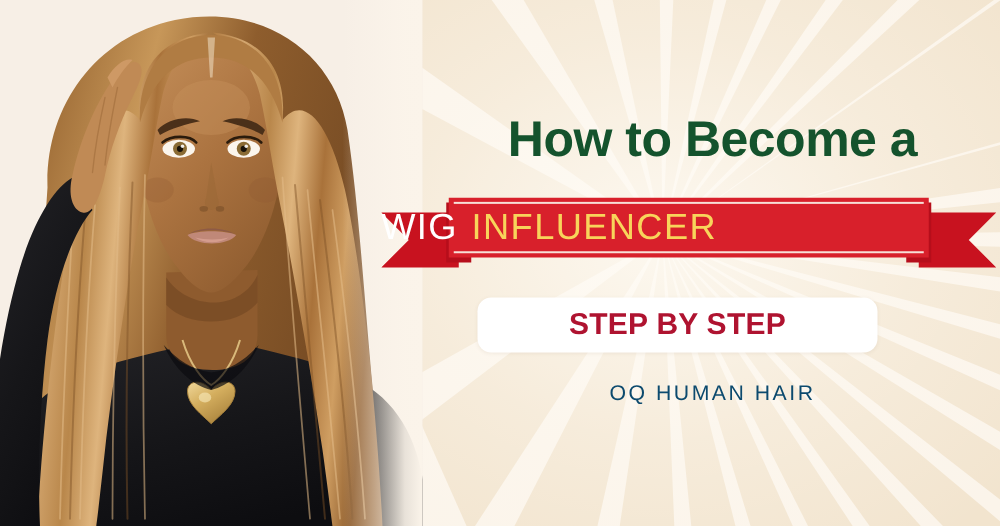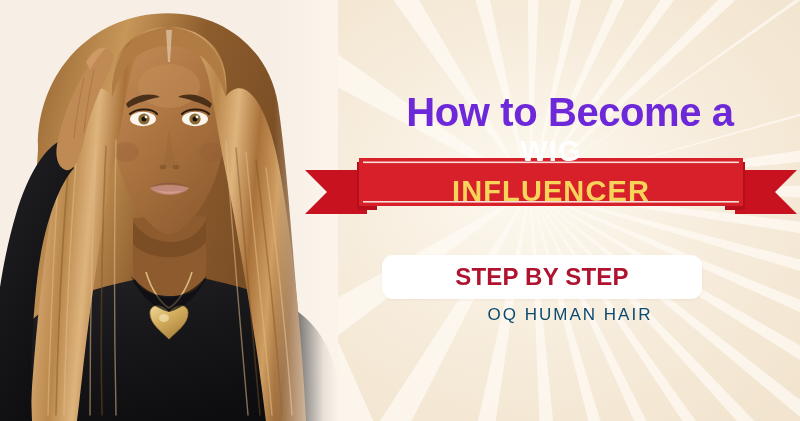--- a/index.html
+++ b/index.html
@@ -67,21 +67,21 @@
 
   
   .headline {
     position: absolute;
     left: 340px;
     top: 92px;
     width: 460px;
     text-align: center;
     font-size: 40px;
     font-weight: bold;
-    color: #6d28d9;
+    color: #14532d;
     letter-spacing: -0.4px;
     line-height: 1;
     white-space: nowrap;
   }
 
   
   .ribbon {
     position: absolute;
     left: 305px;
     top: 158px;
@@ -89,37 +89,36 @@
     height: 66px;
   }
   .ribbon svg { display: block; }
   .ribbon-text {
     position: absolute;
     left: 0; top: 0;
     width: 492px;
     height: 48px;
     display: flex;
     align-items: center;
-    justify-content: flex-end;
+    justify-content: flex-start;
     gap: 11px;
     font-size: 29px;
-    font-weight: bold;
+    font-weight: normal;
     letter-spacing: 1.1px;
     line-height: 1;
     white-space: nowrap;
-    flex-direction: column;
   }
   .ribbon-word-1 { color: #FFFFFF; }
   .ribbon-word-2 { color: #F8D45B; }
 
   
   .pill {
     position: absolute;
     left: 382px;
-    top: 255px;
+    top: 238px;
     width: 320px;
     height: 44px;
     background: #FFFFFF;
     border-radius: 11px;
     display: flex;
     align-items: center;
     justify-content: center;
     gap: 20px;
     white-space: nowrap;
     box-shadow: 0 1px 3px rgba(120, 90, 50, 0.07);

